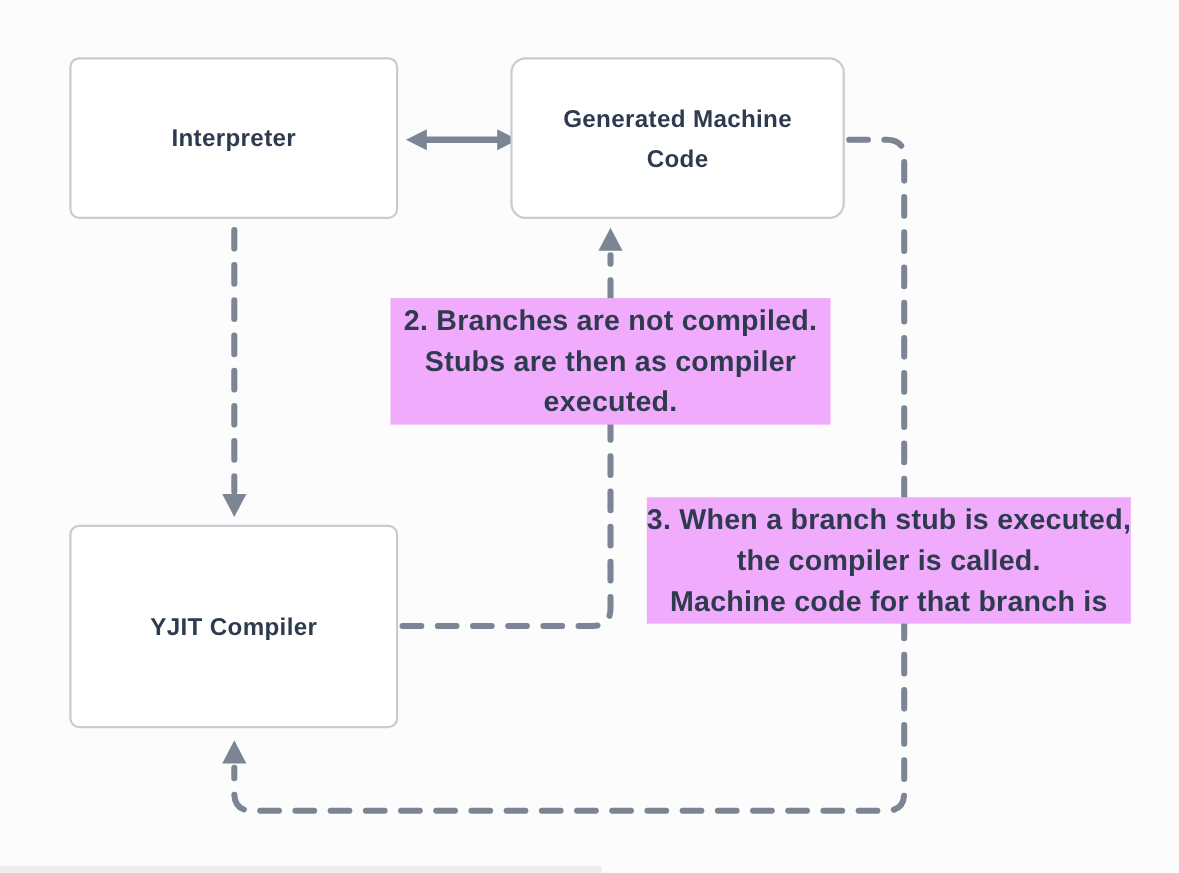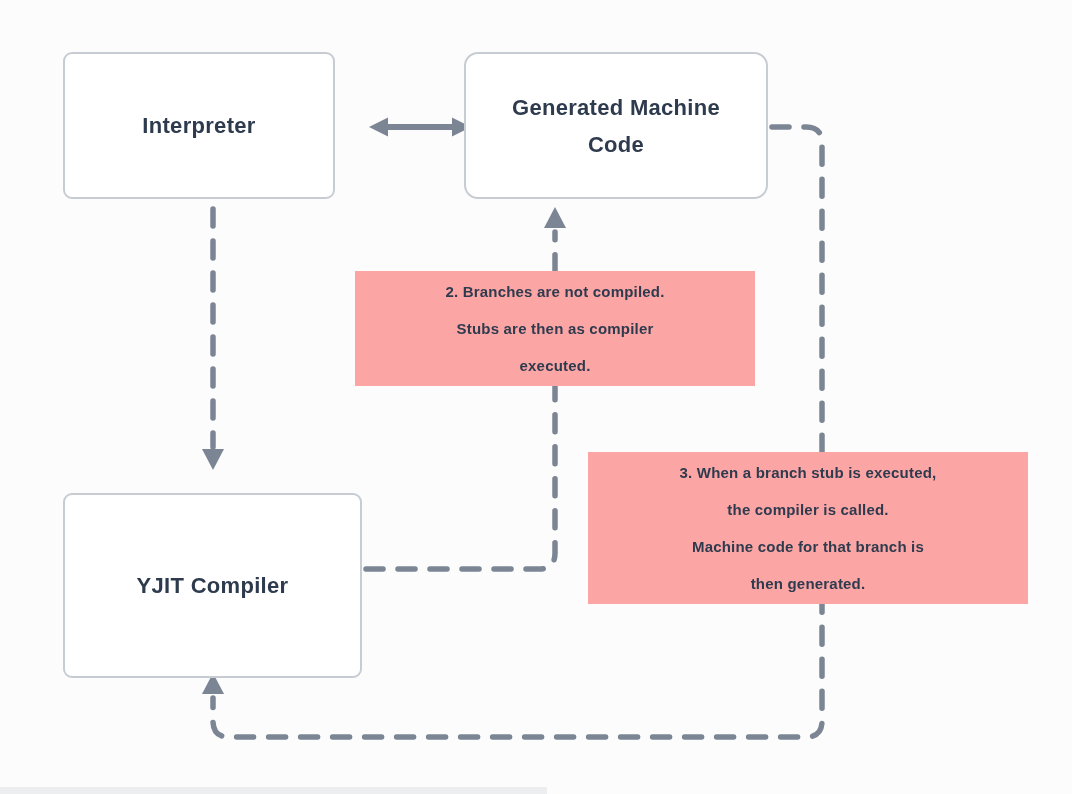--- a/index.html
+++ b/index.html
@@ -31,29 +31,29 @@
     justify-content: center;
     box-sizing: border-box;
     text-align: center;
   }
   .node-label {
     font-size: 22px;
     font-weight: 600;
     line-height: 37px;
     letter-spacing: 0.3px;
   }
-  #node-interpreter { left: 63px; top: 52px; width: 272px; height: 147px; }
+  #node-interpreter { left: 63px; top: 52px; width: 299px; height: 147px; }
   #node-gmc        { left: 464px; top: 52px; width: 304px; height: 147px; border-radius: 14px; }
   #node-gmc .node-label { max-width: 232px; }
-  #node-yjit       { left: 63px; top: 477px; width: 299px; height: 185px; margin-top: 16px; }
+  #node-yjit       { left: 63px; top: 477px; width: 299px; height: 185px; }
   .annotation {
     position: absolute;
-    background: #fca5a5;
+    background: #f0abfc;
     text-align: center;
-    font-size: 15px;
+    font-size: 26px;
     font-weight: 600;
     line-height: 37px;
     letter-spacing: 0.2px;
     padding: 2px 0;
   }
   #annotation-step-1 { left: 30px;  top: 312px; width: 350px; }
   #annotation-step-2 { left: 355px; top: 271px; width: 400px; }
   #annotation-step-3 { left: 588px; top: 452px; width: 440px; }
   .annotation-line { white-space: nowrap; }
   #bottom-scrollbar {
@@ -110,18 +110,17 @@
   <div class="annotation" id="annotation-step-2">
     <div class="annotation-line">2. Branches are not compiled.</div>
     <div class="annotation-line">Stubs are then as compiler</div>
     <div class="annotation-line">executed.</div>
   </div>
 
   <div class="annotation" id="annotation-step-3">
     <div class="annotation-line">3. When a branch stub is executed,</div>
     <div class="annotation-line">the compiler is called.</div>
     <div class="annotation-line">Machine code for that branch is</div>
-    <div class="annotation-line">then generated.</div>
   </div>
 
   <div id="bottom-scrollbar"></div>
 
 </div>
 
 </body></html>

